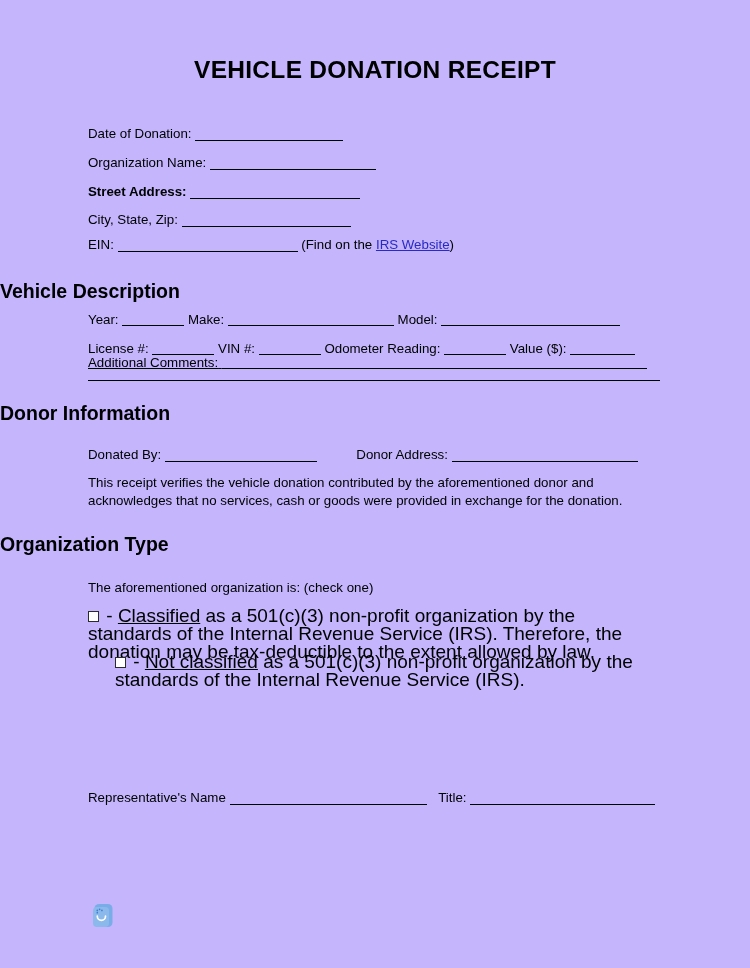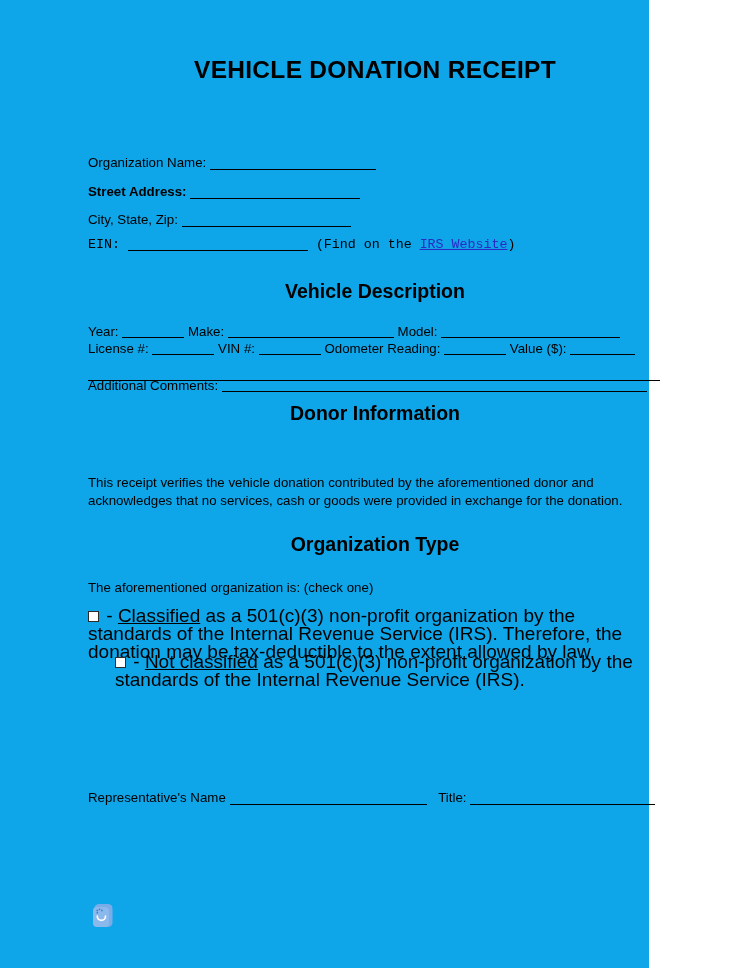--- a/index.html
+++ b/index.html
@@ -12,43 +12,43 @@
     height: 968px;
     font-family: "Liberation Sans", sans-serif;
     color: #000000;
     position: relative;
     overflow: hidden;
   }
 
   .page {
     position: absolute;
     left: 0; top: 0;
-    width: 649px;
+    width: 750px;
     height: 968px;
-    background: #0ea5e9;
+    background: #c4b5fd;
   }
 
   
   .doc-title {
     position: absolute;
     left: 0;
     top: 56px;
     width: 750px;
     text-align: center;
     font-size: 24.5px;
     font-weight: bold;
     letter-spacing: 0.3px;
   }
 
   
   .section-heading {
     position: absolute;
     left: 0;
     width: 750px;
-    text-align: center;
+    text-align: left;
     font-size: 19.5px;
     font-weight: bold;
   }
   #heading-vehicle  { top: 280px; }
   #heading-donor    { top: 402px; }
   #heading-orgtype  { top: 533px; }
 
   
   .row {
     position: absolute;
@@ -74,33 +74,33 @@
   a.link {
     color: #2a2ac4;
     text-decoration: underline;
   }
 
   
   #row-date    { top: 125px; }
   #row-orgname { top: 154px; text-align: right; }
   #row-street  { top: 183px; font-weight: bold; }
   #row-city    { top: 211px; }
-  #row-ein     { top: 236px; font-family: Liberation Mono, monospace; }
+  #row-ein     { top: 236px; }
 
   
   .vd-row {
     position: absolute;
     left: 88px;
     font-size: 13.3px;
     line-height: 16px;
     white-space: nowrap;
   }
-  #vd-row1 { top: 324px; }
+  #vd-row1 { top: 312px; }
   #vd-row2 { top: 341px; }
-  #vd-row3 { top: 378px; }
+  #vd-row3 { top: 355px; text-decoration: underline; }
 
   .vd-rule {
     position: absolute;
     left: 88px;
     width: 572px;
     border-bottom: 1.3px solid #000;
   }
   #vd-rule1 { top: 380px; }
 
   
@@ -157,20 +157,24 @@
     height: 25px;
   }
 </style>
 </head>
 <body>
 
 <div class="page">
 
   <div class="doc-title">VEHICLE DONATION RECEIPT</div>
 
+  <div class="row" id="row-date">
+    <span class="lbl">Date of Donation:</span>
+    <span class="blank" style="width:148px;"></span>
+  </div>
 
   <div class="row" id="row-orgname">
     <span class="lbl">Organization Name:</span>
     <span class="blank" style="width:166px;"></span>
   </div>
 
   <div class="row" id="row-street">
     <span class="lbl">Street Address:</span>
     <span class="blank" style="width:170px;"></span>
   </div>
@@ -210,20 +214,27 @@
 
   <div class="vd-row" id="vd-row3">
     <span class="lbl">Additional Comments:</span>
     <span class="blank-thin" style="width:425px;"></span>
   </div>
 
   <div class="vd-rule" id="vd-rule1"></div>
 
   <div class="section-heading" id="heading-donor">Donor Information</div>
 
+  <div class="row" id="row-donatedby">
+    <span class="lbl">Donated By:</span>
+    <span class="blank" style="width:152px;"></span>
+    <span style="display:inline-block;width:32px;"></span>
+    <span class="lbl">Donor Address:</span>
+    <span class="blank" style="width:186px;"></span>
+  </div>
 
   <div class="paragraph" id="para-verify">This receipt verifies the vehicle donation contributed by the aforementioned donor and acknowledges that no services, cash or goods were provided in exchange for the donation.</div>
 
   <div class="section-heading" id="heading-orgtype">Organization Type</div>
 
   <div class="row" id="row-checkone">The aforementioned organization is: (check one)</div>
 
   <div class="checkline" id="check-classified">
     <span class="checkbox"></span>
     <span>-</span>

